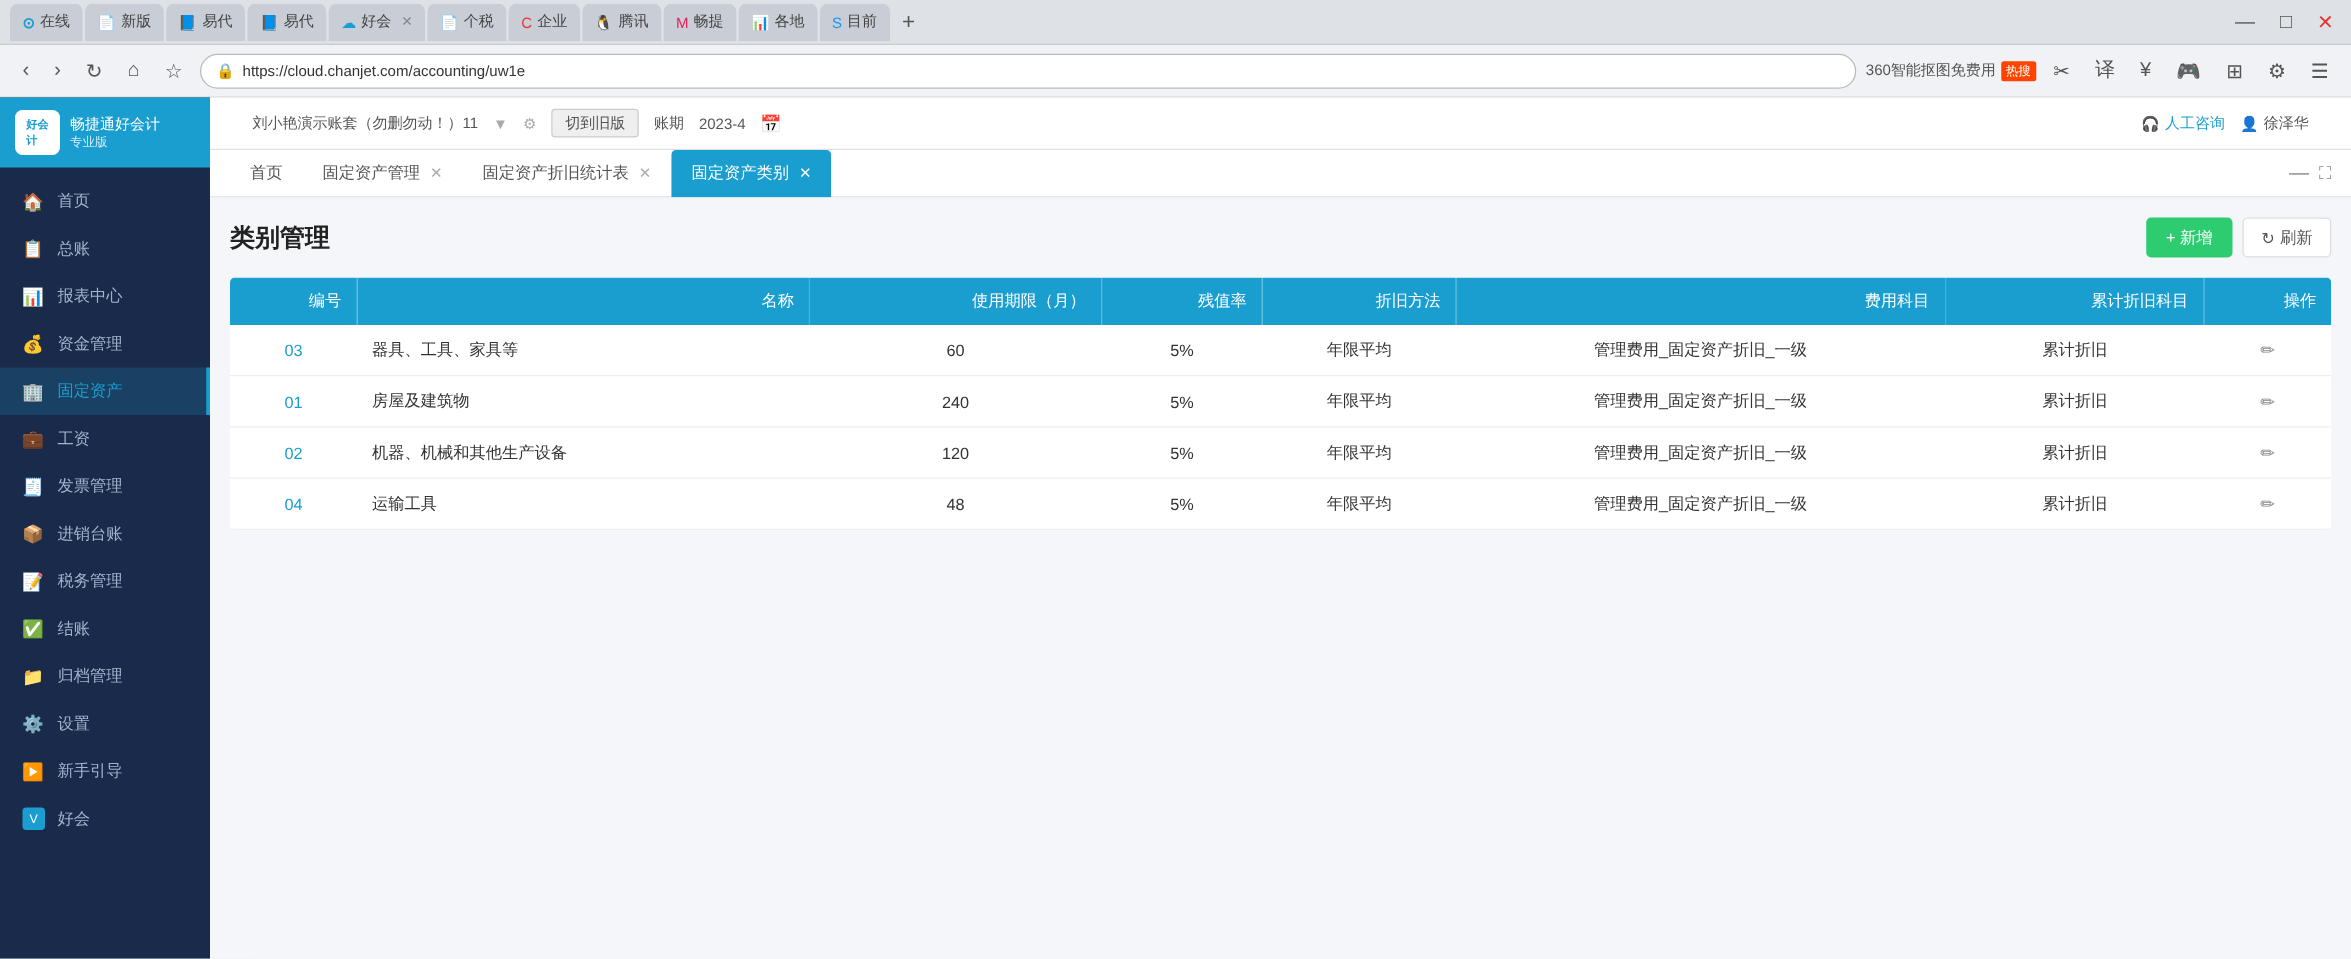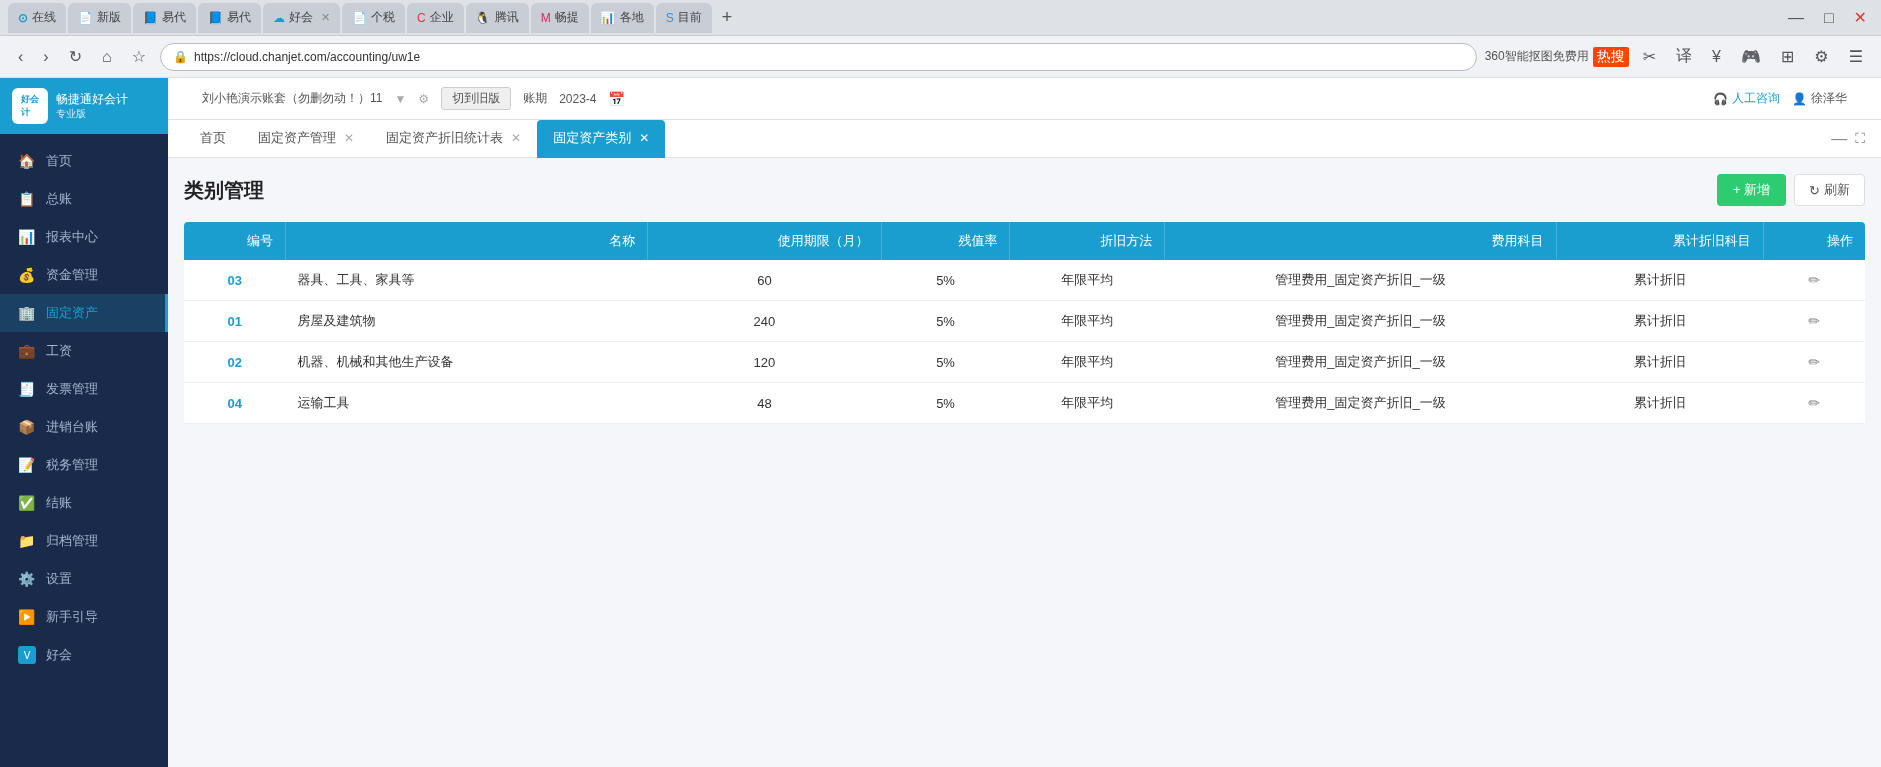--- a/index.html
+++ b/index.html
@@ -61,21 +61,21 @@
       color: #333;
     }
     .address-bar .lock { color: #4a4; font-size: 12px; }
     .search-bar {
       display: flex;
       align-items: center;
       gap: 4px;
       font-size: 12px;
       color: #555;
     }
-    .hot-badge { background: #ff4400; color: white; font-size: 14px; padding: 1px 4px; border-radius: 2px; }
+    .hot-badge { background: #ff4400; color: white; font-size: 10px; padding: 1px 4px; border-radius: 2px; }
 
     
     .app-wrapper { display: flex; height: calc(100vh - 78px); }
 
     
     .sidebar {
       width: 168px;
       background: #1a2a4a;
       display: flex;
       flex-direction: column;
@@ -224,21 +224,21 @@
     }
     .data-table thead th:last-child { border-right: none; }
     .data-table tbody tr { border-bottom: 1px solid #eee; }
     .data-table tbody td {
       padding: 10px 12px;
       text-align: center;
       font-size: 13px;
       color: #333;
     }
     .data-table tbody td:nth-child(2) { text-align: left; }
-    .data-table tbody td.link-cell { color: #1a9ecf; cursor: pointer; font-weight: bold; }
+    .data-table tbody td.link-cell { color: #1a9ecf; cursor: pointer; }
     .edit-btn {
       background: none;
       border: none;
       cursor: pointer;
       color: #888;
       font-size: 14px;
       padding: 2px 6px;
     }
 
     

